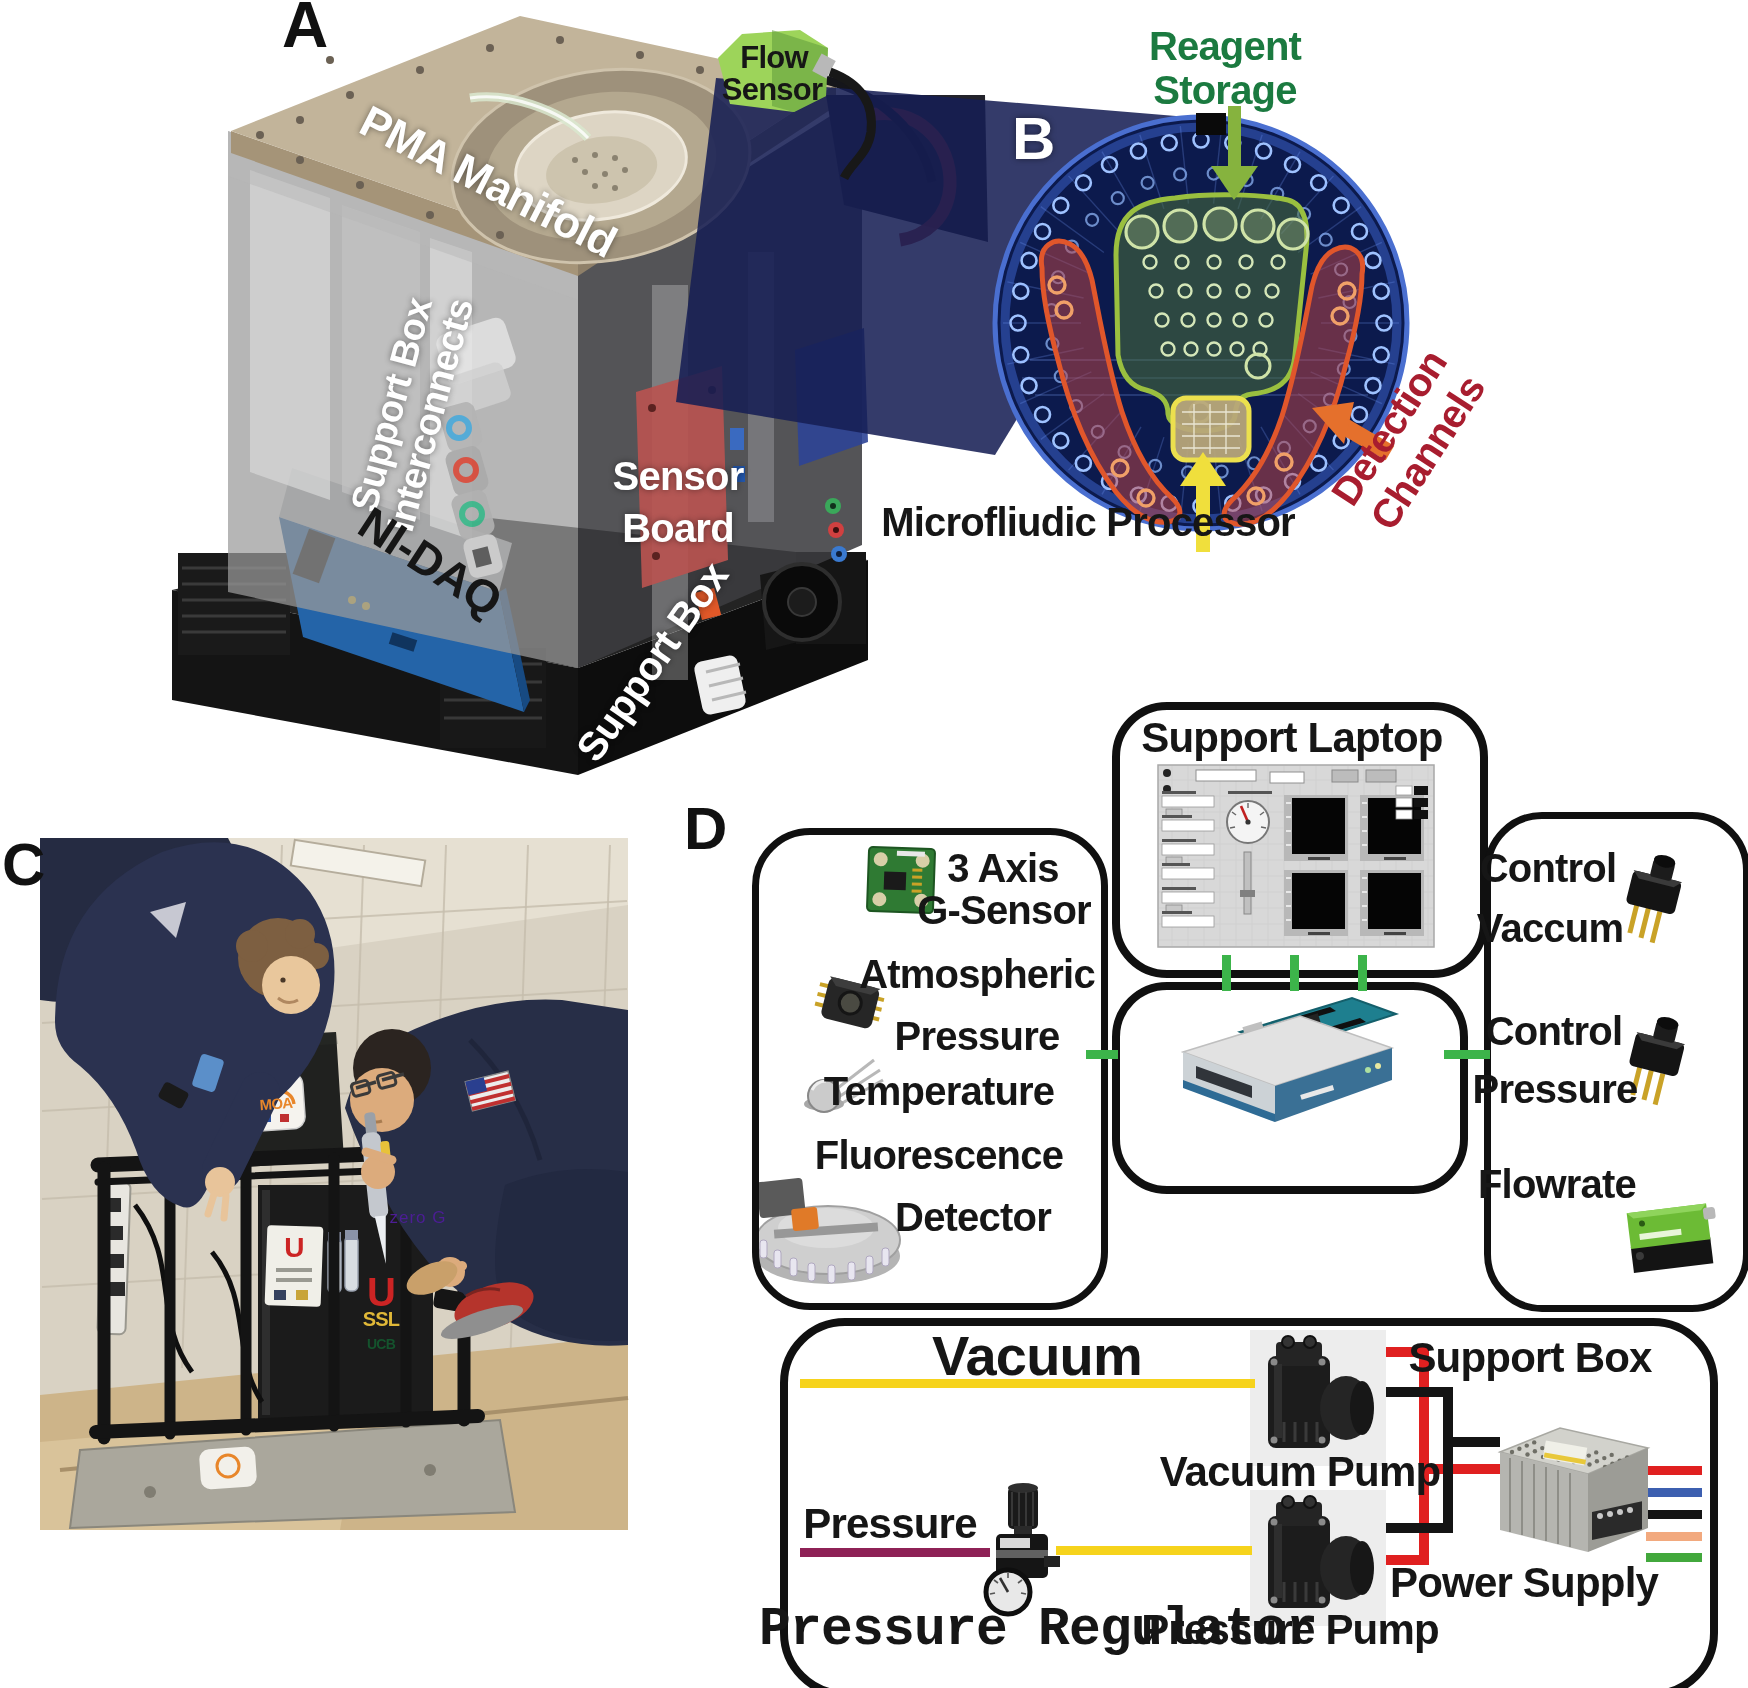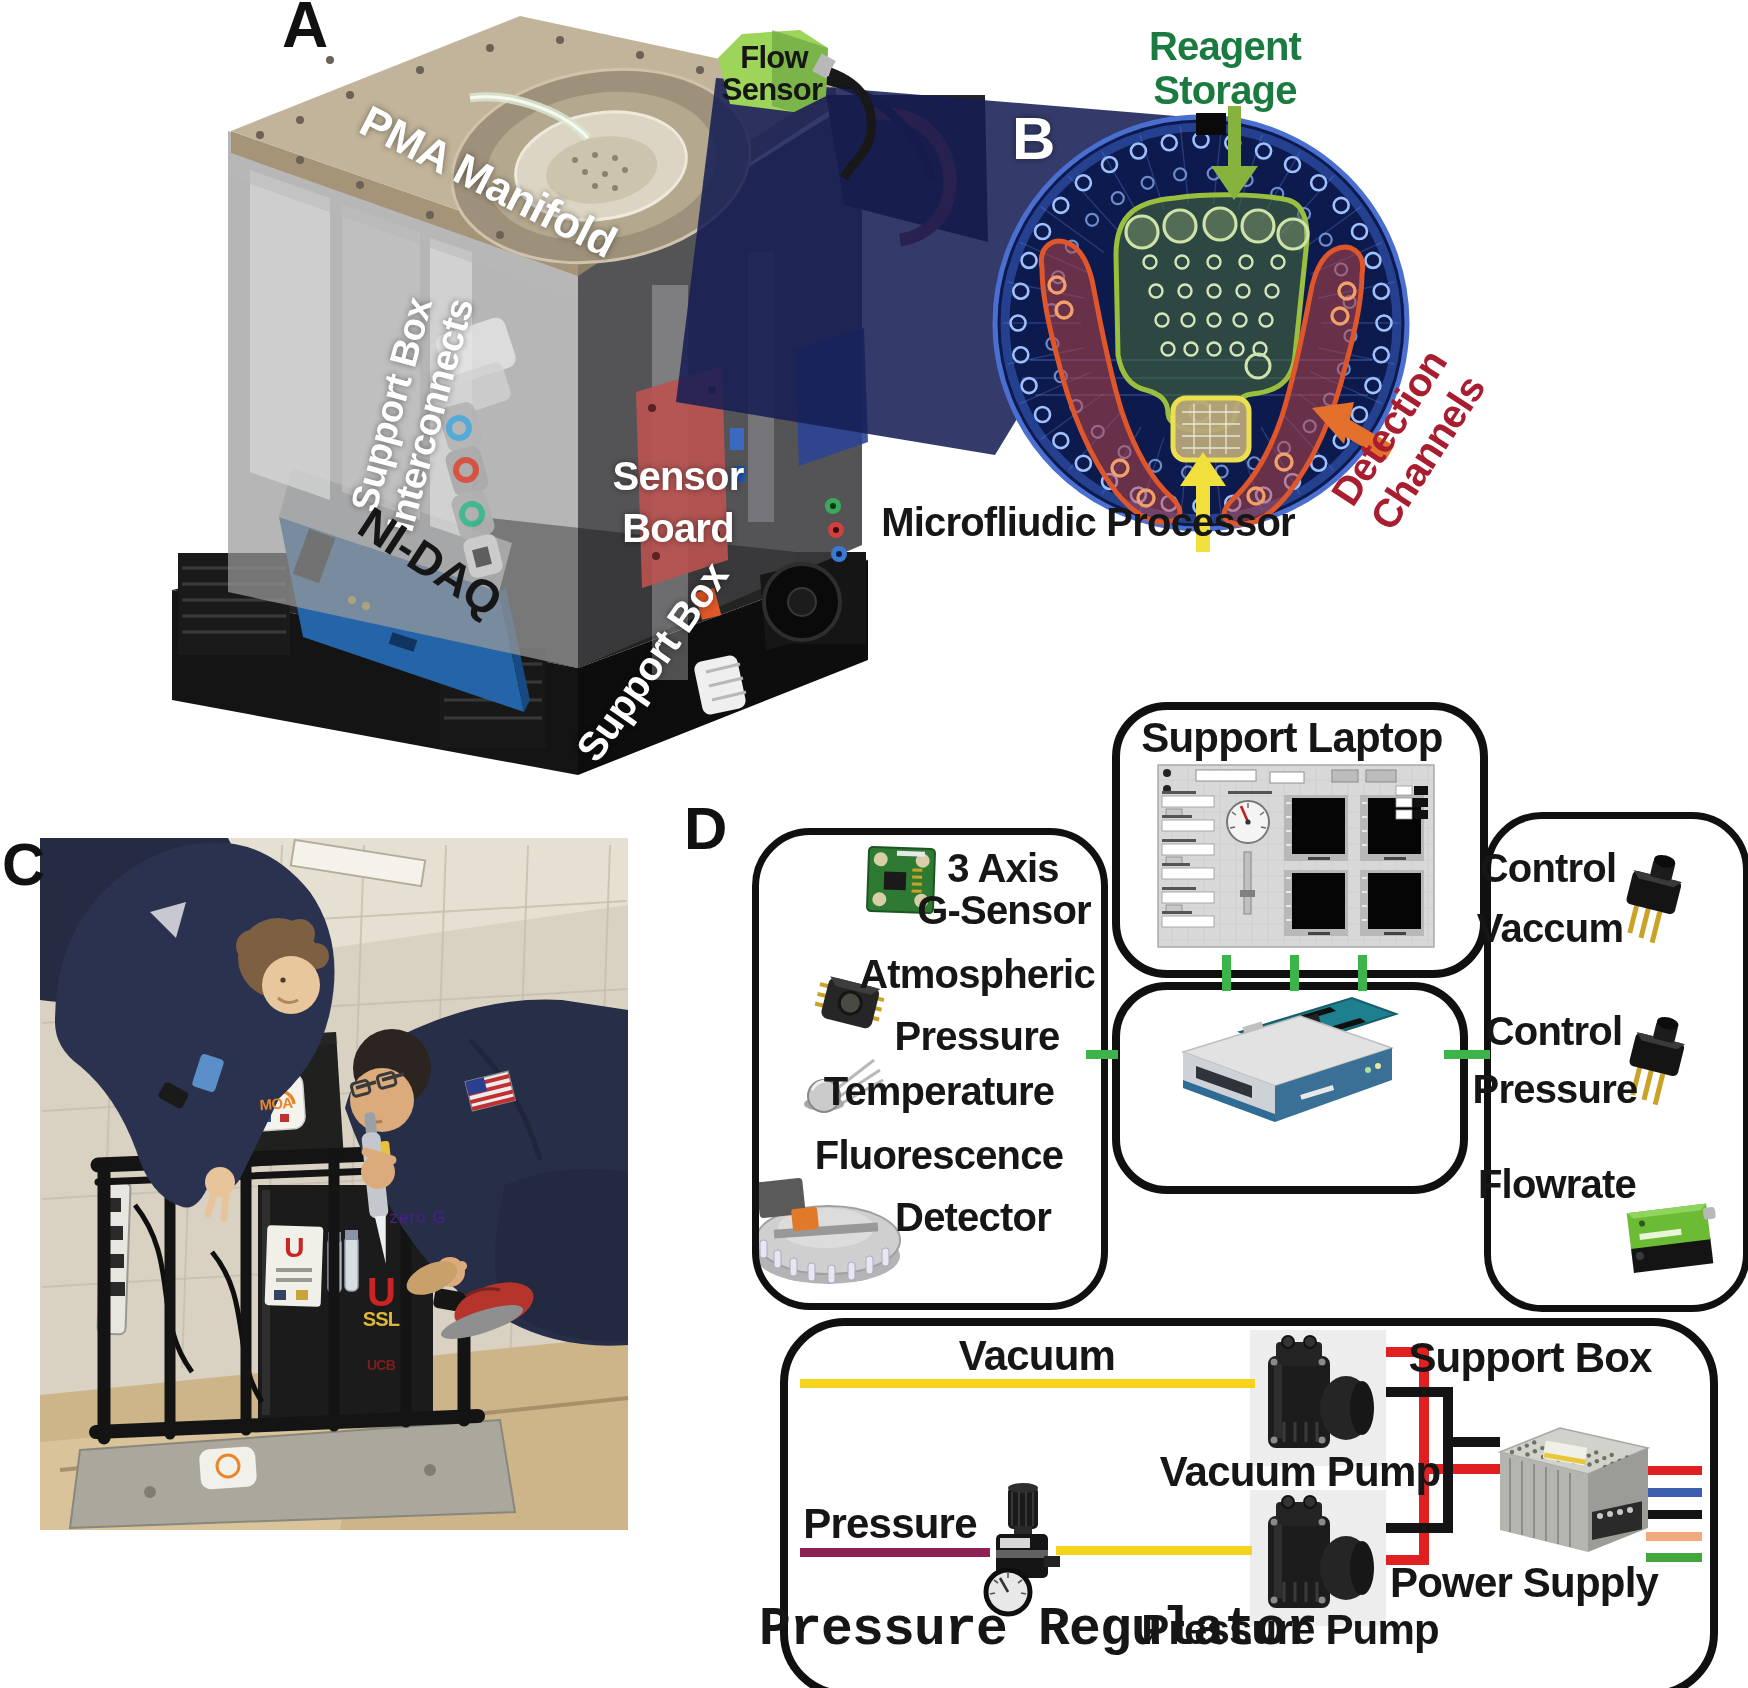--- a/index.html
+++ b/index.html
@@ -875,39 +875,39 @@
   <div class="lbl dred" style="left:1408px;top:440px;font-size:40px;transform:translate(-50%,-50%) rotate(-57deg);line-height:1.15;">
     <div>Detection</div>
     <div>Channels</div>
   </div>
   <div class="lbl" style="left:1088px;top:522px;font-size:40px;">Microfliudic Processor</div>
 
   <div class="lbl" style="left:418px;top:1218px;font-size:17px;color:#4c1d95;font-weight:500;letter-spacing:1px;">zero G</div>
   <div class="lbl" style="left:276px;top:1104px;font-size:15px;color:#e8862a;font-weight:700;transform:translate(-50%,-50%) rotate(-4deg);">MOA</div>
   <div class="lbl" style="left:294px;top:1248px;font-size:28px;color:#cc2424;font-weight:700;">U</div>
   <div class="lbl" style="left:381px;top:1320px;font-size:20px;color:#e0b838;font-weight:700;">SSL</div>
-  <div class="lbl" style="left:381px;top:1344px;font-size:14px;color:#7f1d1d;font-weight:700;margin-top:21px;">UCB</div>
+  <div class="lbl" style="left:381px;top:1344px;font-size:14px;color:#14532d;font-weight:700;">UCB</div>
   <div class="lbl" style="left:381px;top:1292px;font-size:40px;color:#cc2424;font-weight:700;">U</div>
 
   <div class="lbl" style="left:1292px;top:738px;font-size:42px;">Support Laptop</div>
 
   <div class="lbl" style="left:1003px;top:868px;font-size:40px;">3 Axis</div>
   <div class="lbl" style="left:1004px;top:910px;font-size:40px;">G-Sensor</div>
   <div class="lbl" style="left:977px;top:974px;font-size:40px;">Atmospheric</div>
   <div class="lbl" style="left:977px;top:1036px;font-size:40px;">Pressure</div>
   <div class="lbl" style="left:939px;top:1091px;font-size:40px;">Temperature</div>
   <div class="lbl" style="left:939px;top:1155px;font-size:40px;">Fluorescence</div>
   <div class="lbl" style="left:973px;top:1217px;font-size:40px;">Detector</div>
 
   <div class="lbl" style="left:1548px;top:868px;font-size:40px;">Control</div>
   <div class="lbl" style="left:1550px;top:928px;font-size:40px;">Vaccum</div>
   <div class="lbl" style="left:1554px;top:1031px;font-size:40px;">Control</div>
   <div class="lbl" style="left:1555px;top:1089px;font-size:40px;">Pressure</div>
   <div class="lbl" style="left:1557px;top:1184px;font-size:40px;">Flowrate</div>
 
-  <div class="lbl" style="left:1037px;top:1356px;font-size:42px;">Vacuum</div>
+  <div class="lbl" style="left:1037px;top:1356px;font-size:56px;">Vacuum</div>
   <div class="lbl" style="left:1530px;top:1358px;font-size:42px;">Support Box</div>
   <div class="lbl" style="left:1300px;top:1472px;font-size:42px;">Vacuum Pump</div>
   <div class="lbl" style="left:1524px;top:1583px;font-size:42px;">Power Supply</div>
   <div class="lbl" style="left:890px;top:1524px;font-size:42px;">Pressure</div>
   <div class="lbl" style="left:1038px;top:1630px;font-size:53px;font-family:Liberation Mono, monospace;">Pressure Regulator</div>
   <div class="lbl" style="left:1290px;top:1630px;font-size:42px;">Pressure Pump</div>
 </div>
 
 </body></html>

